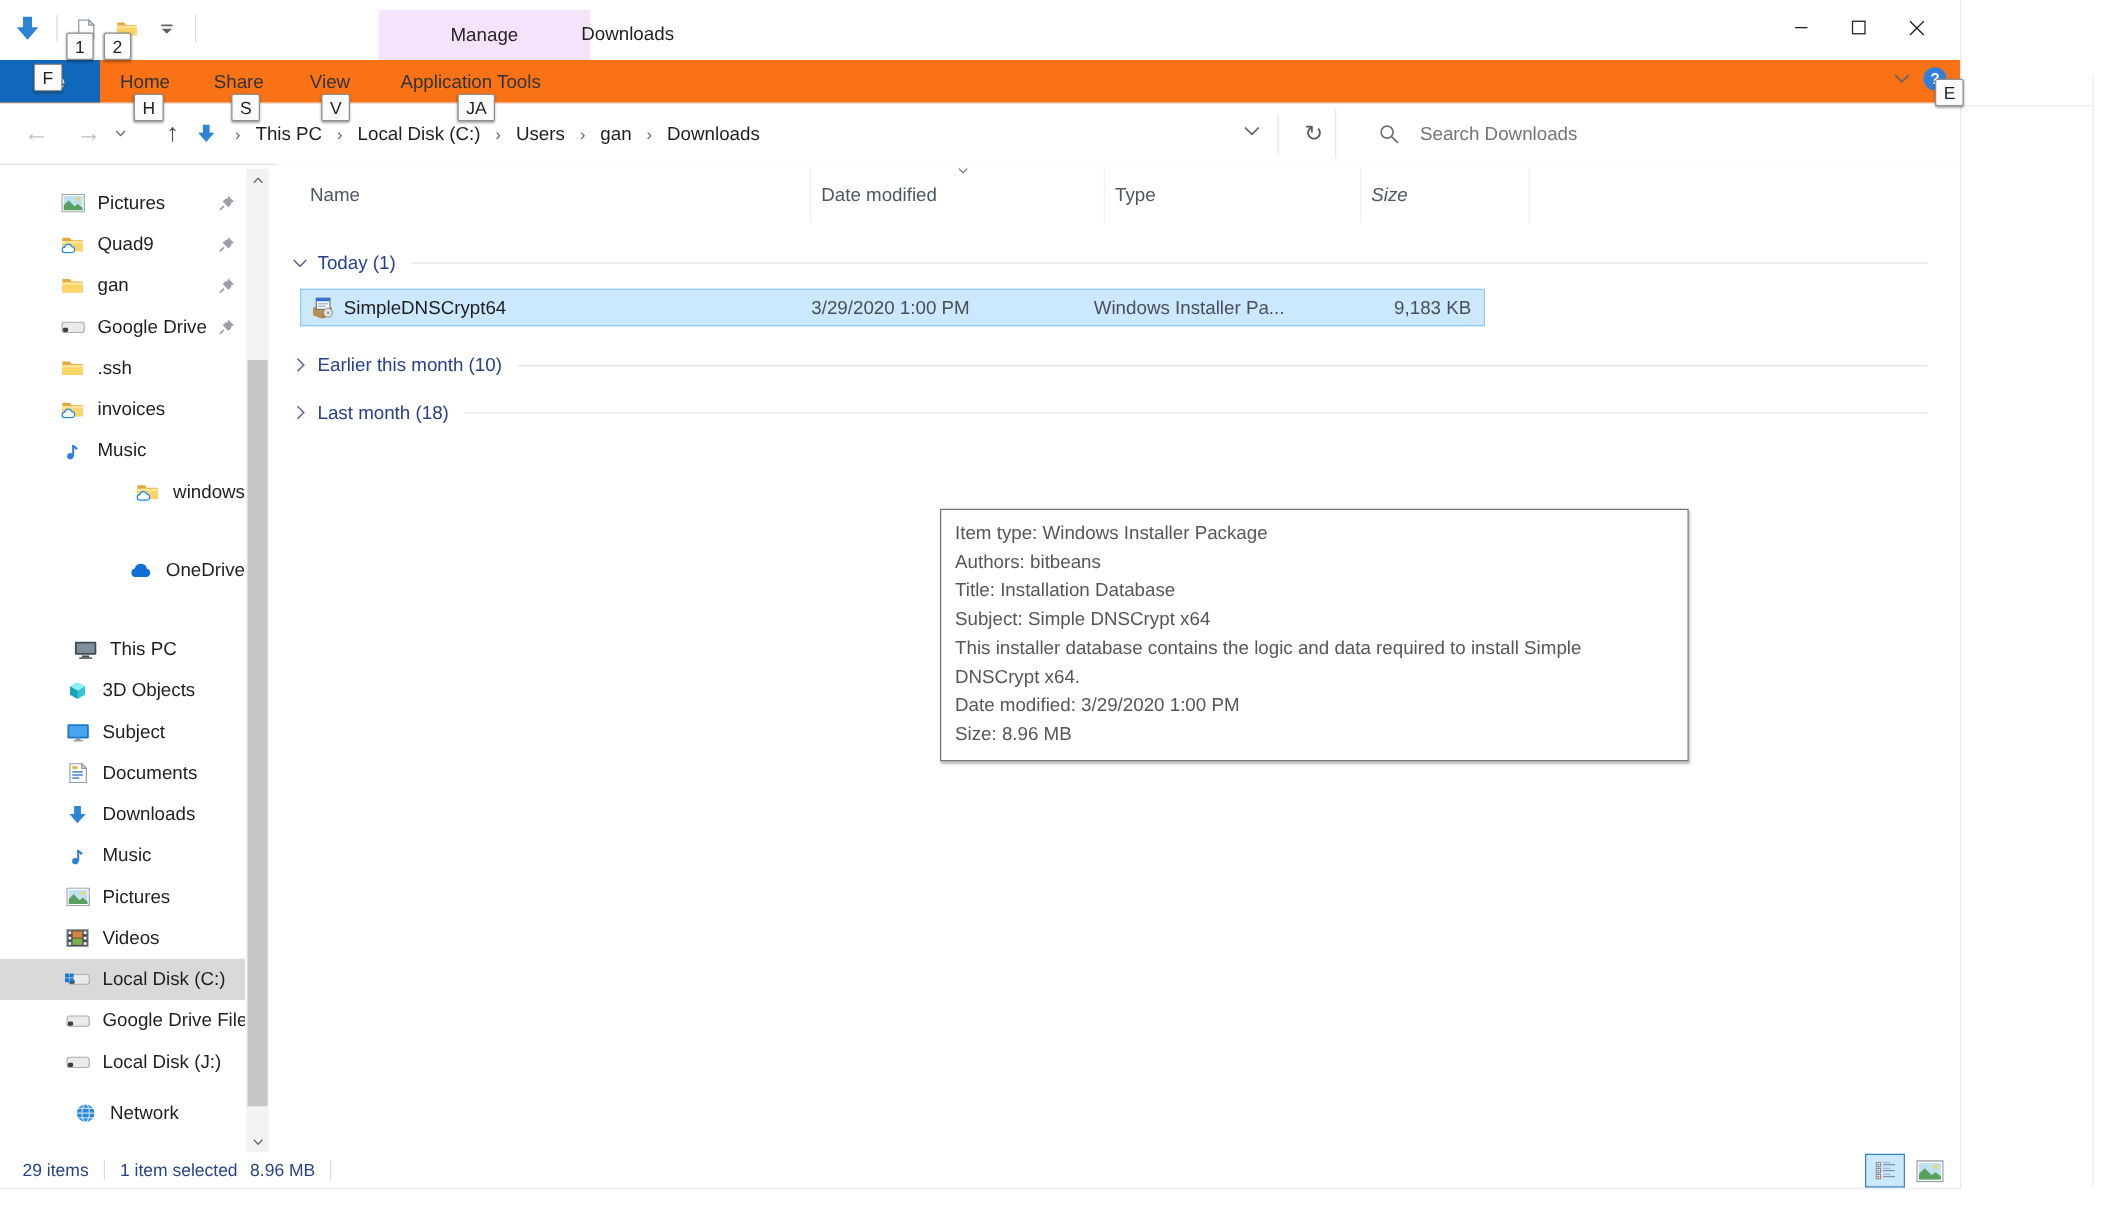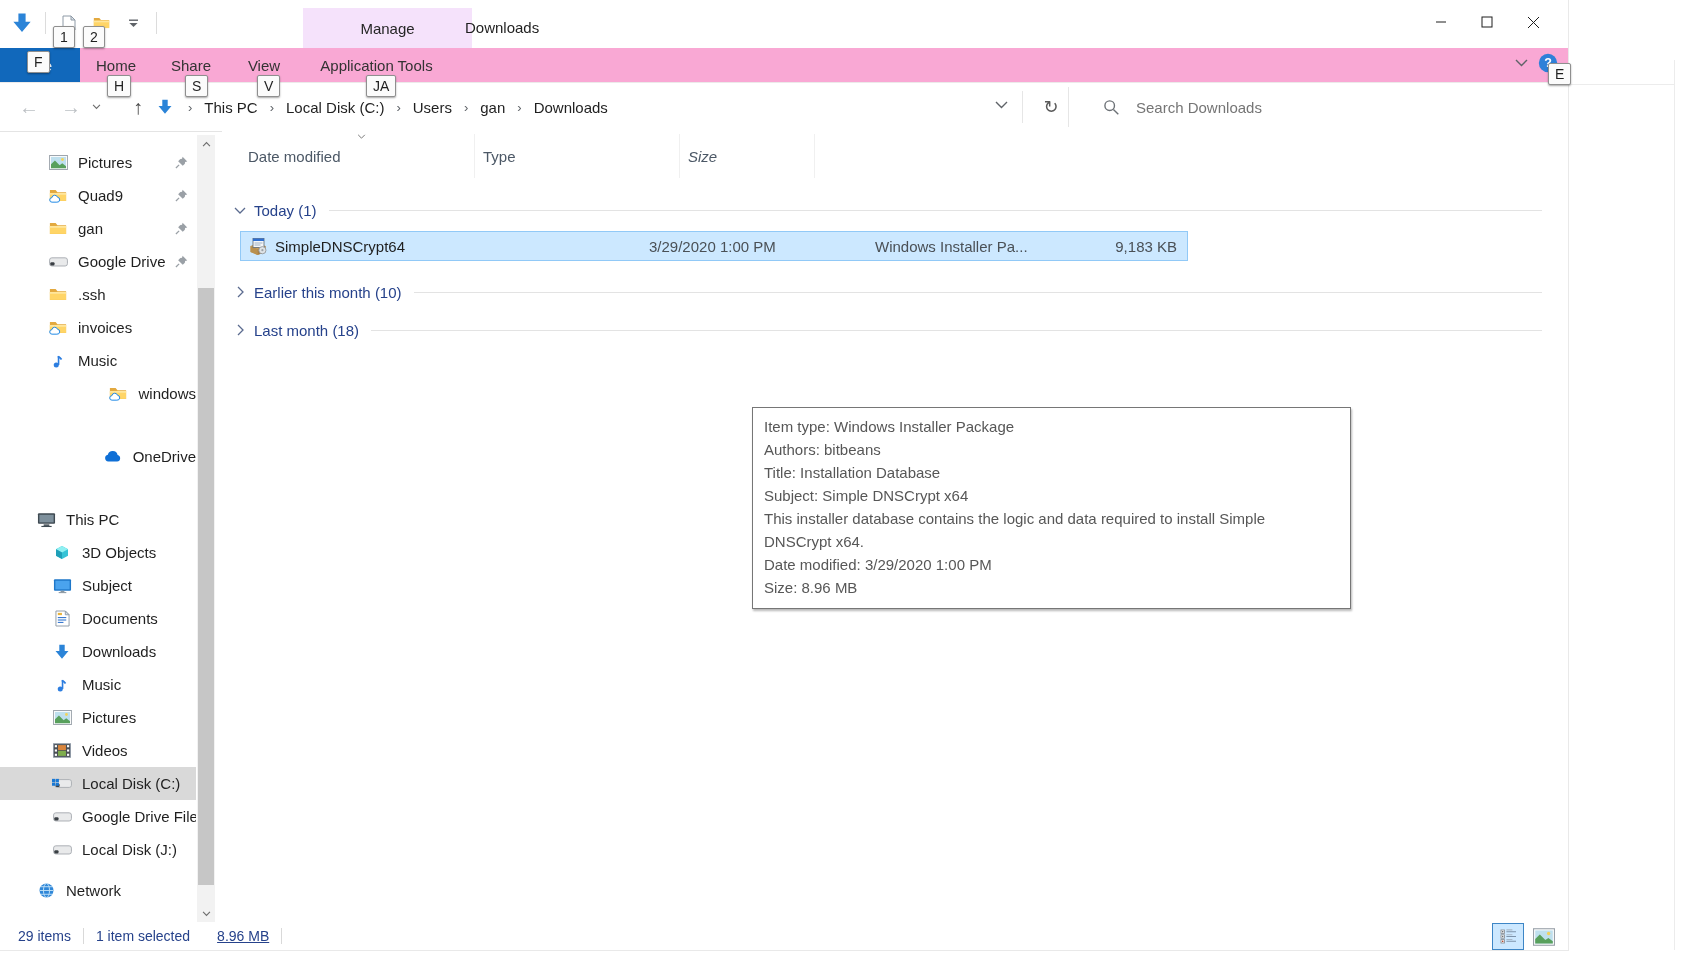--- a/index.html
+++ b/index.html
@@ -16,21 +16,21 @@
   .qat{position:absolute;left:10px;top:10px;display:flex;align-items:center;gap:8px;}
   .qat .sep{width:1px;height:22px;background:#dcdcdc;margin:0 3px;}
   .icon-btn{display:flex;align-items:center;justify-content:center;width:24px;height:26px;}
   .win-title{position:absolute;left:465px;top:19px;font-size:15px;color:#1f1f1f;}
   .manage-block{position:absolute;left:303px;top:8px;width:169px;height:40px;background:#f5e2fb;
     display:flex;align-items:center;justify-content:center;font-size:15px;color:#262626;}
   .win-controls{position:absolute;right:12px;top:0;height:44px;display:flex;}
   .win-ctl{width:46px;height:44px;display:flex;align-items:center;justify-content:center;}
 
   
-  .tabrow{position:absolute;left:0;top:48px;width:1568px;height:34px;background:#f9a8d4;border-bottom:1px solid #eceaea;}
+  .tabrow{position:absolute;left:0;top:48px;width:1568px;height:34px;background:#f97316;border-bottom:1px solid #eceaea;}
   .file-tab{position:absolute;left:0;top:0;width:80px;height:34px;background:#1168bb;color:#fff;
     display:flex;align-items:center;justify-content:center;font-size:15px;}
   .rtab{position:absolute;top:0;height:34px;display:flex;align-items:center;justify-content:center;font-size:15px;color:#333;}
   .tab-home{left:88px;width:56px;}
   .tab-share{left:160px;width:62px;}
   .tab-view{left:236px;width:56px;}
   .tab-apptools{left:303px;width:147px;}
   .ribbon-right{position:absolute;right:10px;top:5px;display:flex;align-items:center;gap:10px;}
 
   
@@ -52,21 +52,21 @@
   .searchbox{position:absolute;left:1068px;top:4px;width:488px;height:40px;border-left:1px solid #e6e6e6;
     display:flex;align-items:center;}
   .searchbox input{border:0;outline:none;font-size:15px;color:#666;flex:1;font-family:inherit;background:transparent;}
   .searchbox .mag{margin:0 14px 0 34px;display:flex;}
 
   
   .sidebar{position:absolute;left:0;top:135px;width:196px;height:787px;overflow:hidden;}
   .side-item{height:33px;display:flex;align-items:center;font-size:15px;white-space:nowrap;}
   .side-item .ic{width:20px;display:flex;justify-content:center;margin-right:10px;flex:none;}
   .side-item .lbl{overflow:hidden;}
-  .side-item.lvl0{padding-left:36px;}
+  .side-item.lvl0{padding-left:58px;}
   .side-item.lvl1{padding-left:48px;}
   .side-item.lvl2{padding-left:52px;}
   .side-item.selected{background:#d9d9d9;}
   .side-item .pin{margin-left:auto;margin-right:8px;flex:none;}
   .gap30{margin-bottom:30px;justify-content:flex-end;} .gap8{margin-bottom:8px;}
   
   .sb{position:absolute;left:197px;top:135px;width:18px;height:787px;background:#f2f2f2;}
   .sb .arrow{position:absolute;left:0;width:18px;height:17px;display:flex;align-items:center;justify-content:center;color:#6d6d6d;font-size:10px;}
   .sb .thumb{position:absolute;left:1px;width:16px;background:#c6c6c6;}
 
@@ -496,20 +496,23 @@
     <div class="thumb" style="top:153px;height:597px;"></div>
     <div class="arrow" style="bottom:0;">
           <svg width="9" height="6" viewBox="0 0 10 7">
             <path d="M1 1l4 4.2L9 1" fill="none" stroke="#6d6d6d" stroke-width="1.3"></path>
           </svg>
         </div>
   </div>
 
   <div class="main">
     <div class="colheads" id="colheads">
+          <div class="colhead" style="width: 400px;">
+            <span>Name</span>
+          </div>
           <div class="colhead" style="width: 226px;">
             <span>Date modified</span>
             <span class="sort">
               <svg width="9" height="5" viewBox="0 0 10 6">
                 <path d="M1 1l4 4 4-4" fill="none" stroke="#6d6d6d" stroke-width="1.1"></path>
               </svg>
             </span>
           </div>
           <div class="colhead" style="width: 196px;">
             <span>Type</span>
@@ -576,21 +579,21 @@
           <div>This installer database contains the logic and data required to install Simple DNSCrypt x64.</div>
           <div>Date modified: 3/29/2020 1:00 PM</div>
           <div>Size: 8.96 MB</div>
         </div>
   </div>
 
   <div class="statusbar">
     <span style="margin-left:18px;">29 items</span>
     <span class="s-sep"></span>
     <span>1 item selected</span>
-    <span style="margin-left:27px;text-decoration:underline;">8.96 MB</span>
+    <span style="margin-left:10px;">8.96 MB</span>
     <span class="s-sep"></span>
     <div class="viewbtns">
       <span class="viewbtn active">
             <svg width="17" height="15" viewBox="0 0 17 15">
               <g fill="#fff" stroke="#8a8f94" stroke-width="0.9">
                 <rect x="1" y="1" width="3.4" height="3.4"></rect>
                 <rect x="1" y="5.8" width="3.4" height="3.4"></rect>
                 <rect x="1" y="10.6" width="3.4" height="3.4"></rect>
               </g>
               <rect x="2" y="11.6" width="1.4" height="1.4" fill="#b0452f"></rect>

